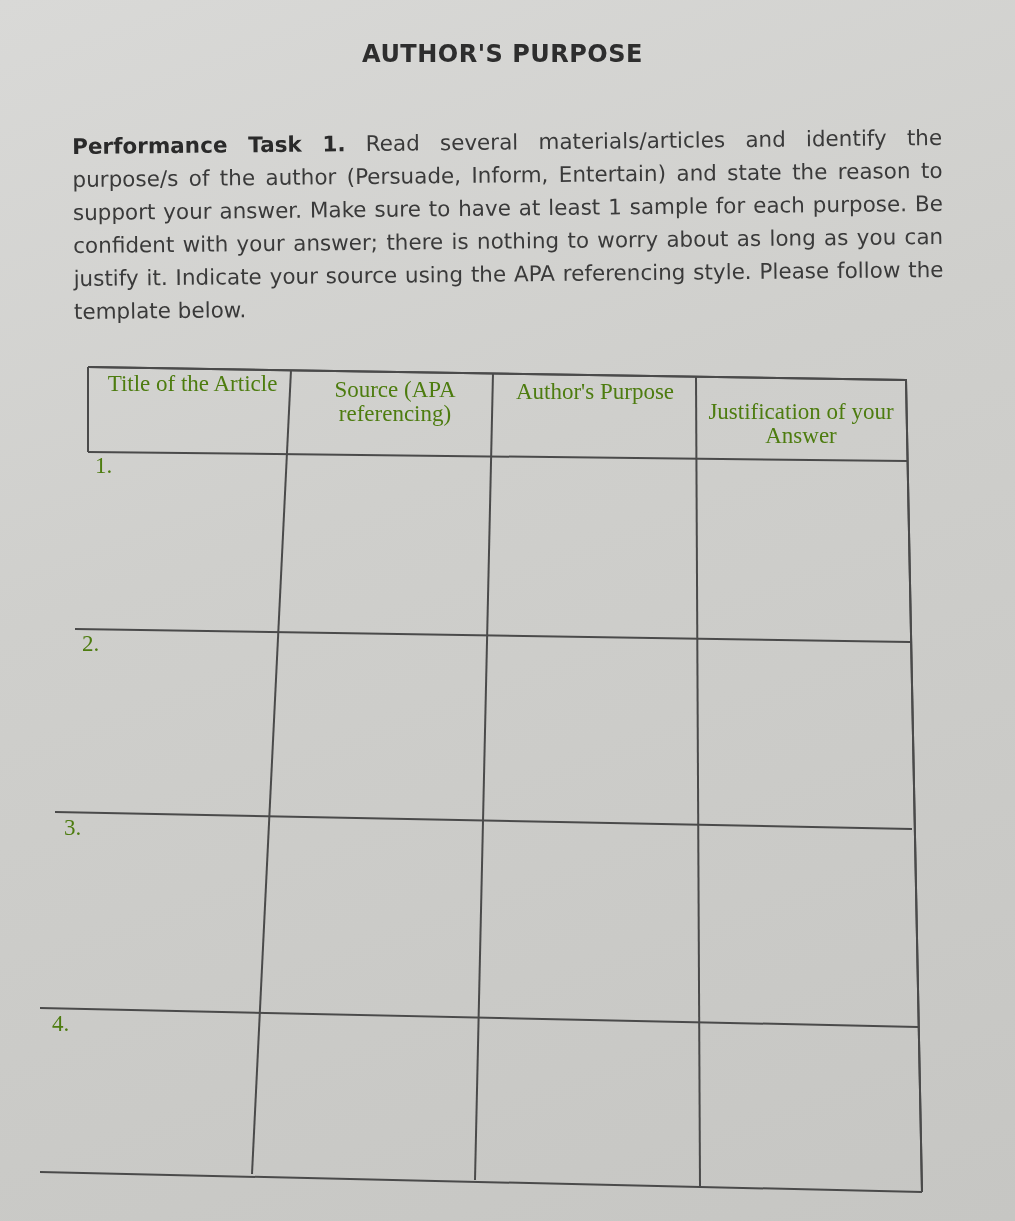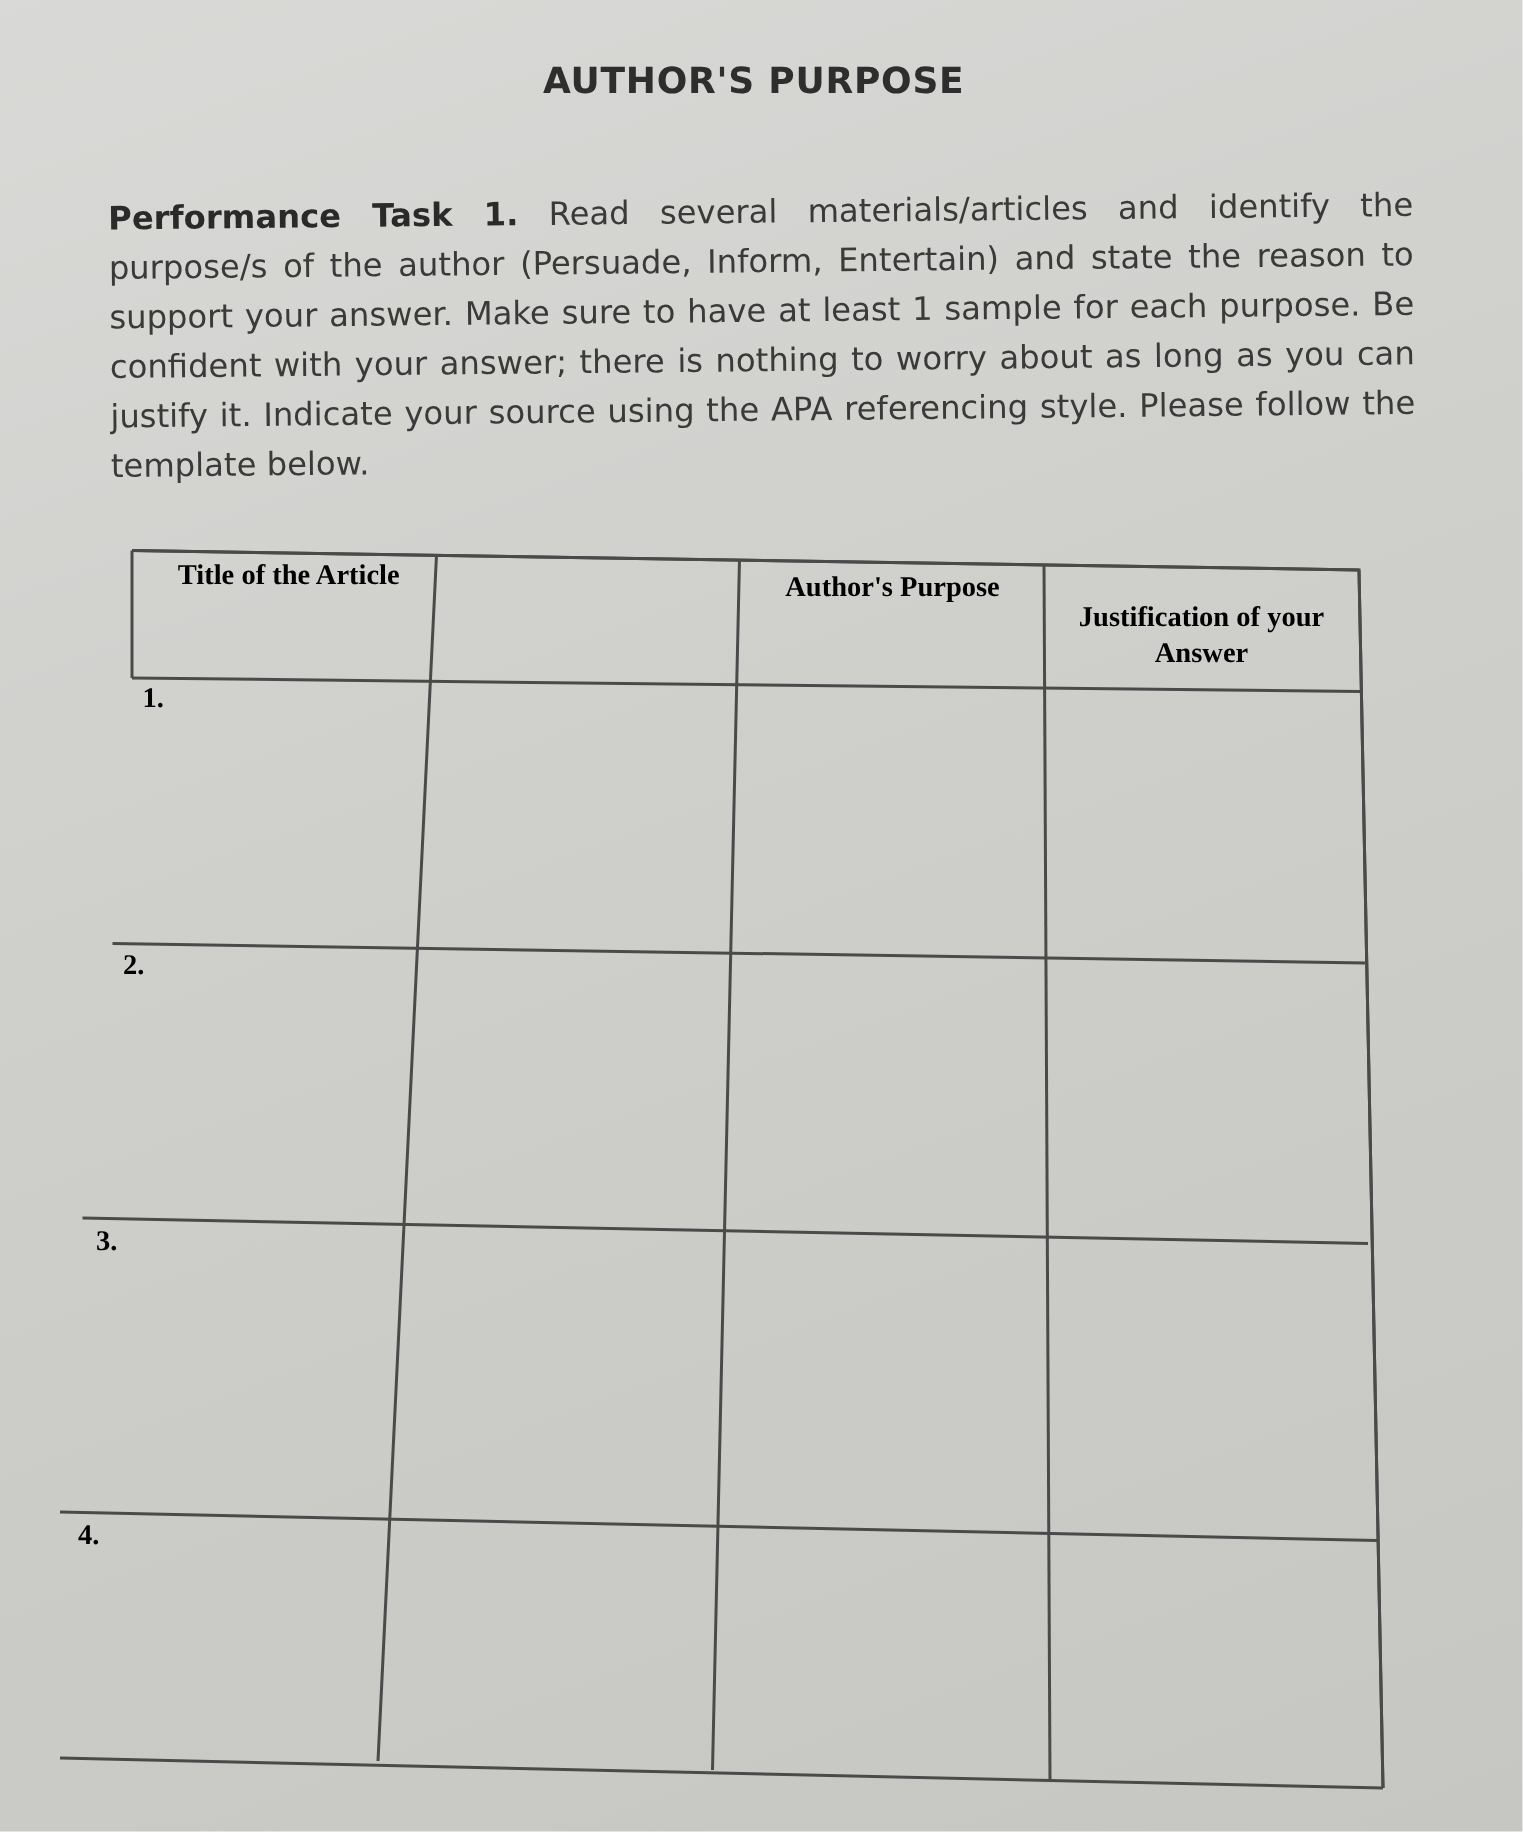--- a/index.html
+++ b/index.html
@@ -17,22 +17,22 @@
   .para {
     position:absolute; left:72px; top:118px; width:870px;
     font-family:"DejaVu Sans", sans-serif; font-size:21.5px; line-height:33px;
     color:#3a3a3a; text-align:justify; transform:rotate(-0.6deg); transform-origin:left top;
   }
   .para b { color:#2a2a2a; }
   .grid {
     position:absolute; left:0; top:0; width:1015px; height:1221px;
   }
   .hdr, .num {
-    position:absolute; font-family:"Liberation Serif", serif; font-weight:bold;
-    color:#000000; font-size:19px; line-height:24px; text-align:center;
+    position:absolute; font-family:"Liberation Serif", serif; font-weight:normal;
+    color:#4d7c0f; font-size:23px; line-height:24px; text-align:center;
   }
   .num { text-align:left; }
 </style>
 </head>
 <body>
 
 <div class="page">
   <div class="title">AUTHOR'S PURPOSE</div>
 
   <div class="para"><b>Performance Task 1.</b><span> Read several materials/articles and identify the purpose/s of the author (Persuade, Inform, Entertain) and state the reason to support your answer. Make sure to have at least 1 sample for each purpose. Be confident with your answer; there is nothing to worry about as long as you can justify it. Indicate your source using the APA referencing style. Please follow the template below.</span></div>
@@ -51,20 +51,21 @@
 
       <line x1="88" y1="355" x2="88" y2="440"></line>
       <line x1="291" y1="358" x2="252" y2="1162"></line>
       <line x1="493" y1="361" x2="475" y2="1168"></line>
       <line x1="696" y1="364" x2="700" y2="1175"></line>
       <line x1="906" y1="368" x2="922" y2="1180"></line>
     </g>
   </svg>
 
   <div class="hdr" style="left:100px; top:360px; width:185px;">Title of the Article</div>
+  <div class="hdr" style="left:325px; top:366px; width:140px;">Source (APA referencing)</div>
   <div class="hdr" style="left:505px; top:368px; width:180px;">Author's Purpose</div>
   <div class="hdr" style="left:703px; top:368px; width:196px;margin-top:20px;">Justification of your Answer</div>
 
   <div class="num" style="left:95px; top:442px;">1.</div>
   <div class="num" style="left:82px; top:620px;">2.</div>
   <div class="num" style="left:64px; top:804px;">3.</div>
   <div class="num" style="left:52px; top:1000px;">4.</div>
 
   <div style="position:absolute; left:110px; top:470px; width:170px; height:140px;"></div>
   <div style="position:absolute; left:300px; top:450px; width:180px; height:160px;"></div>

